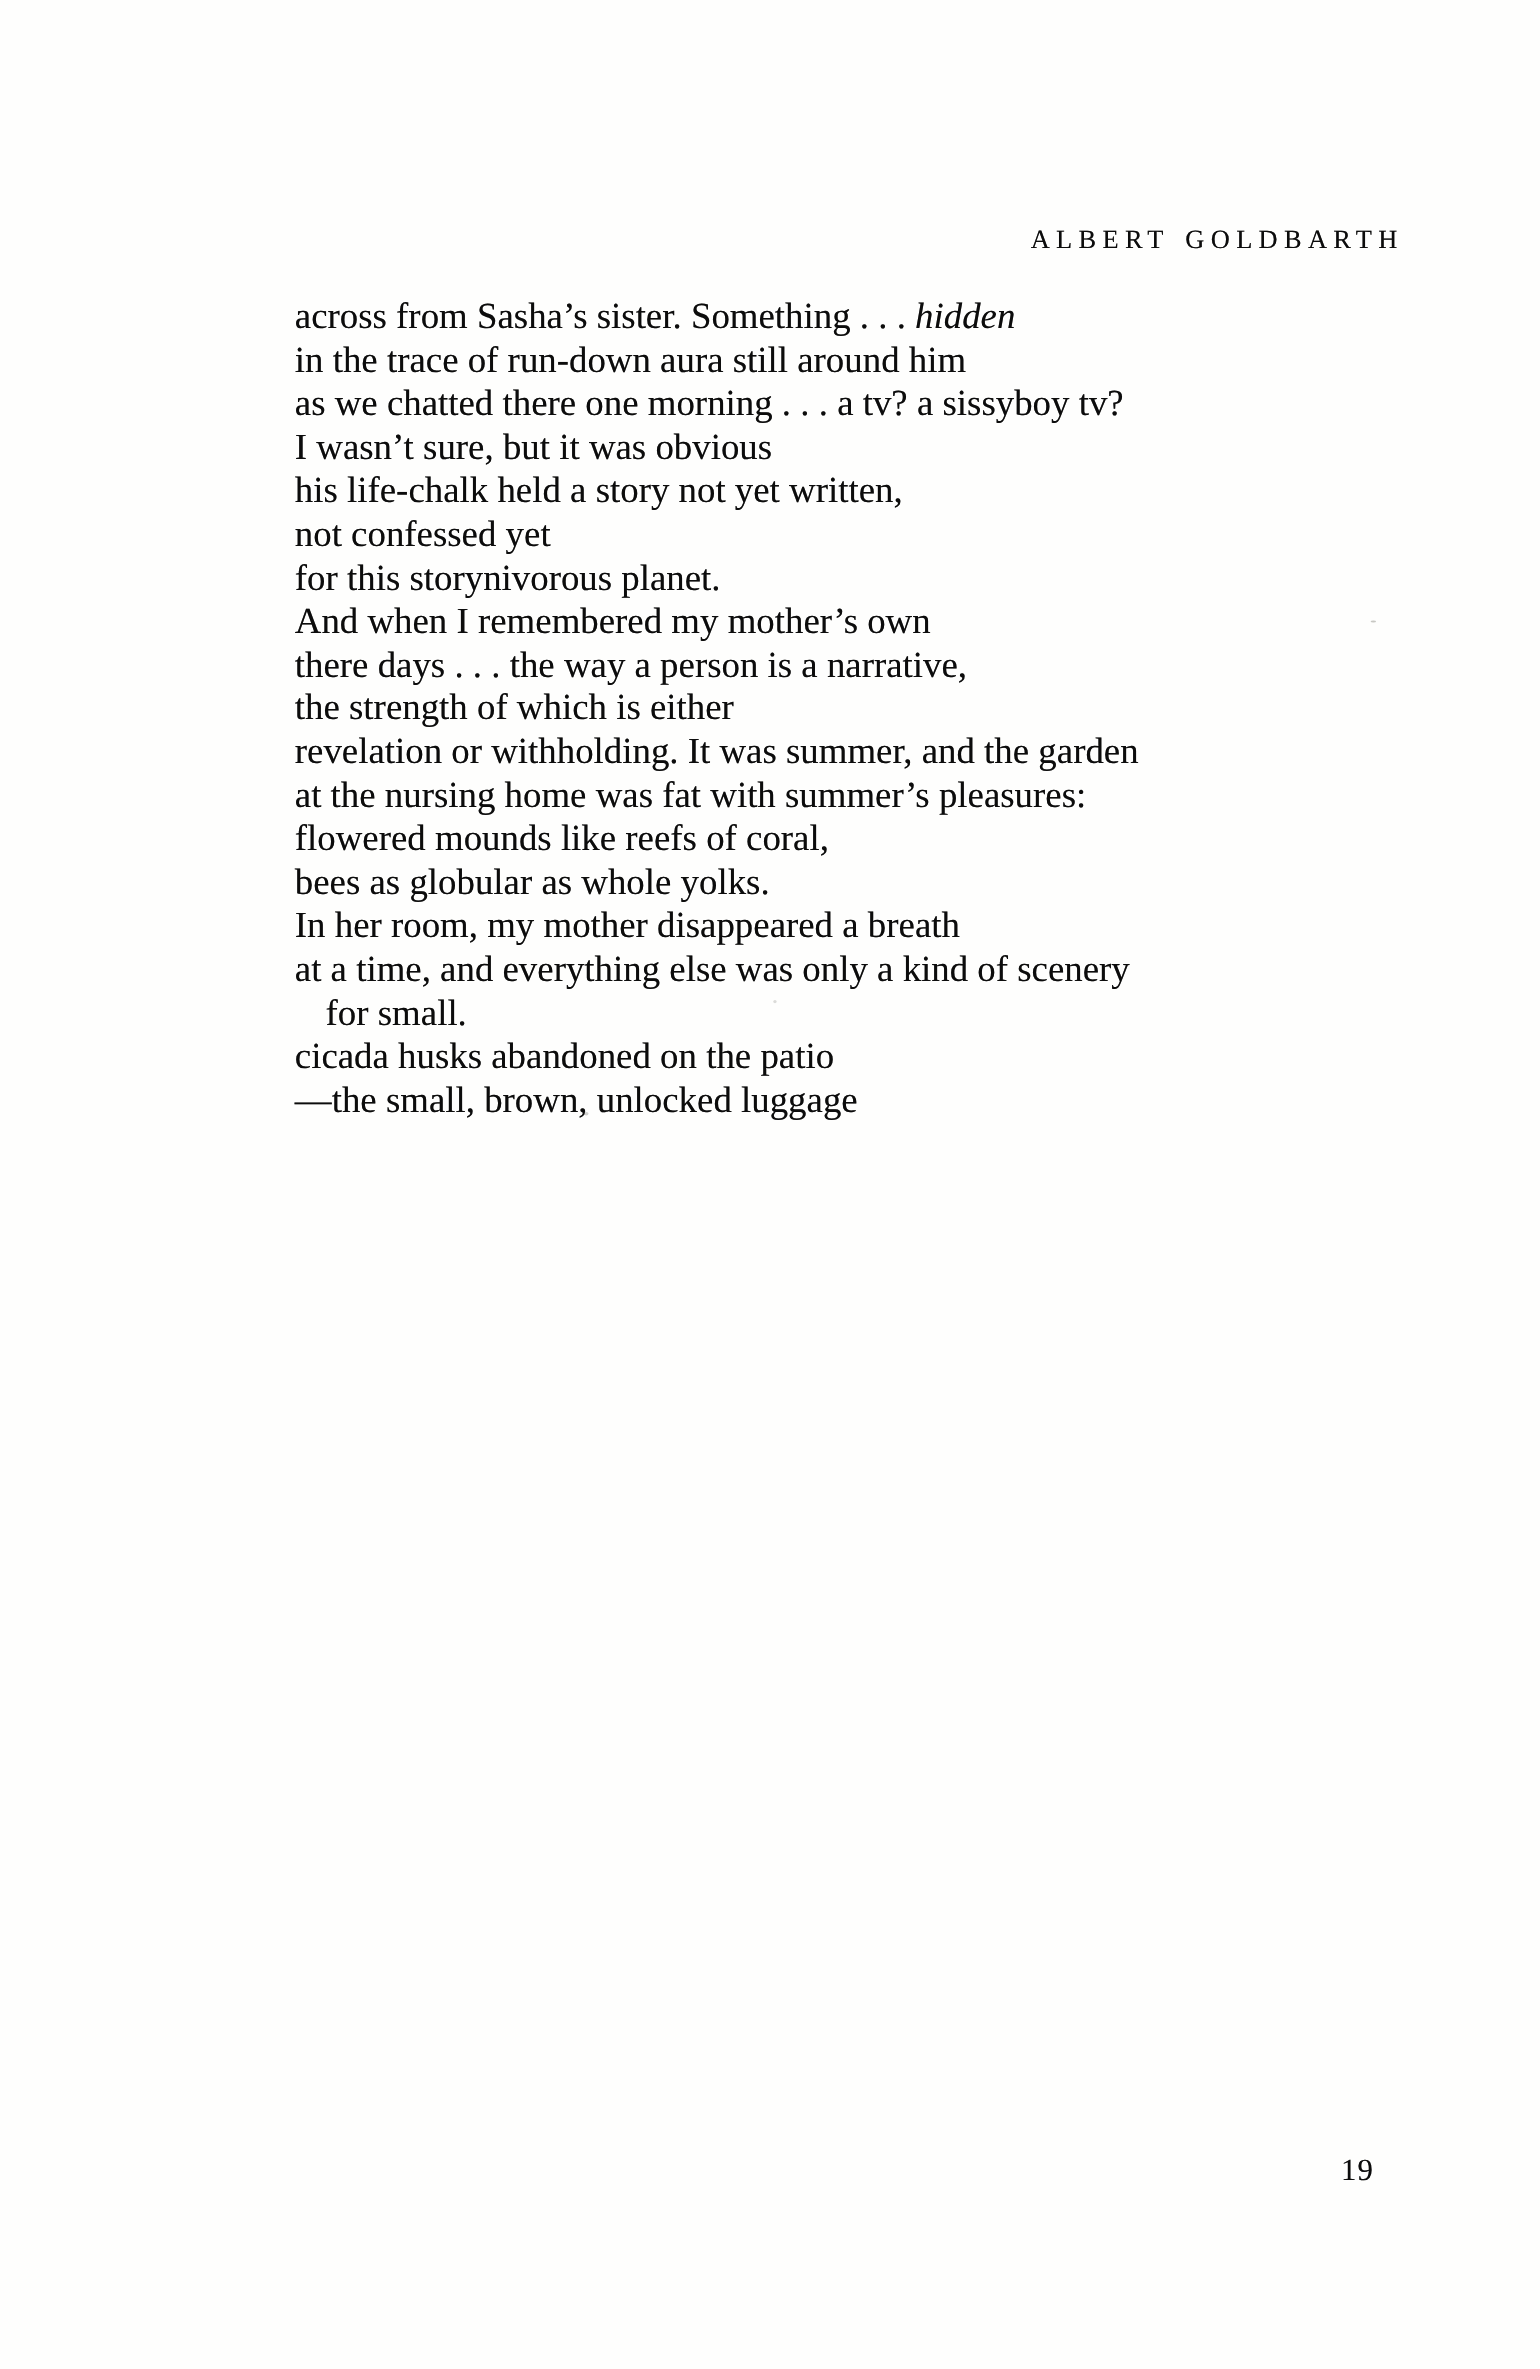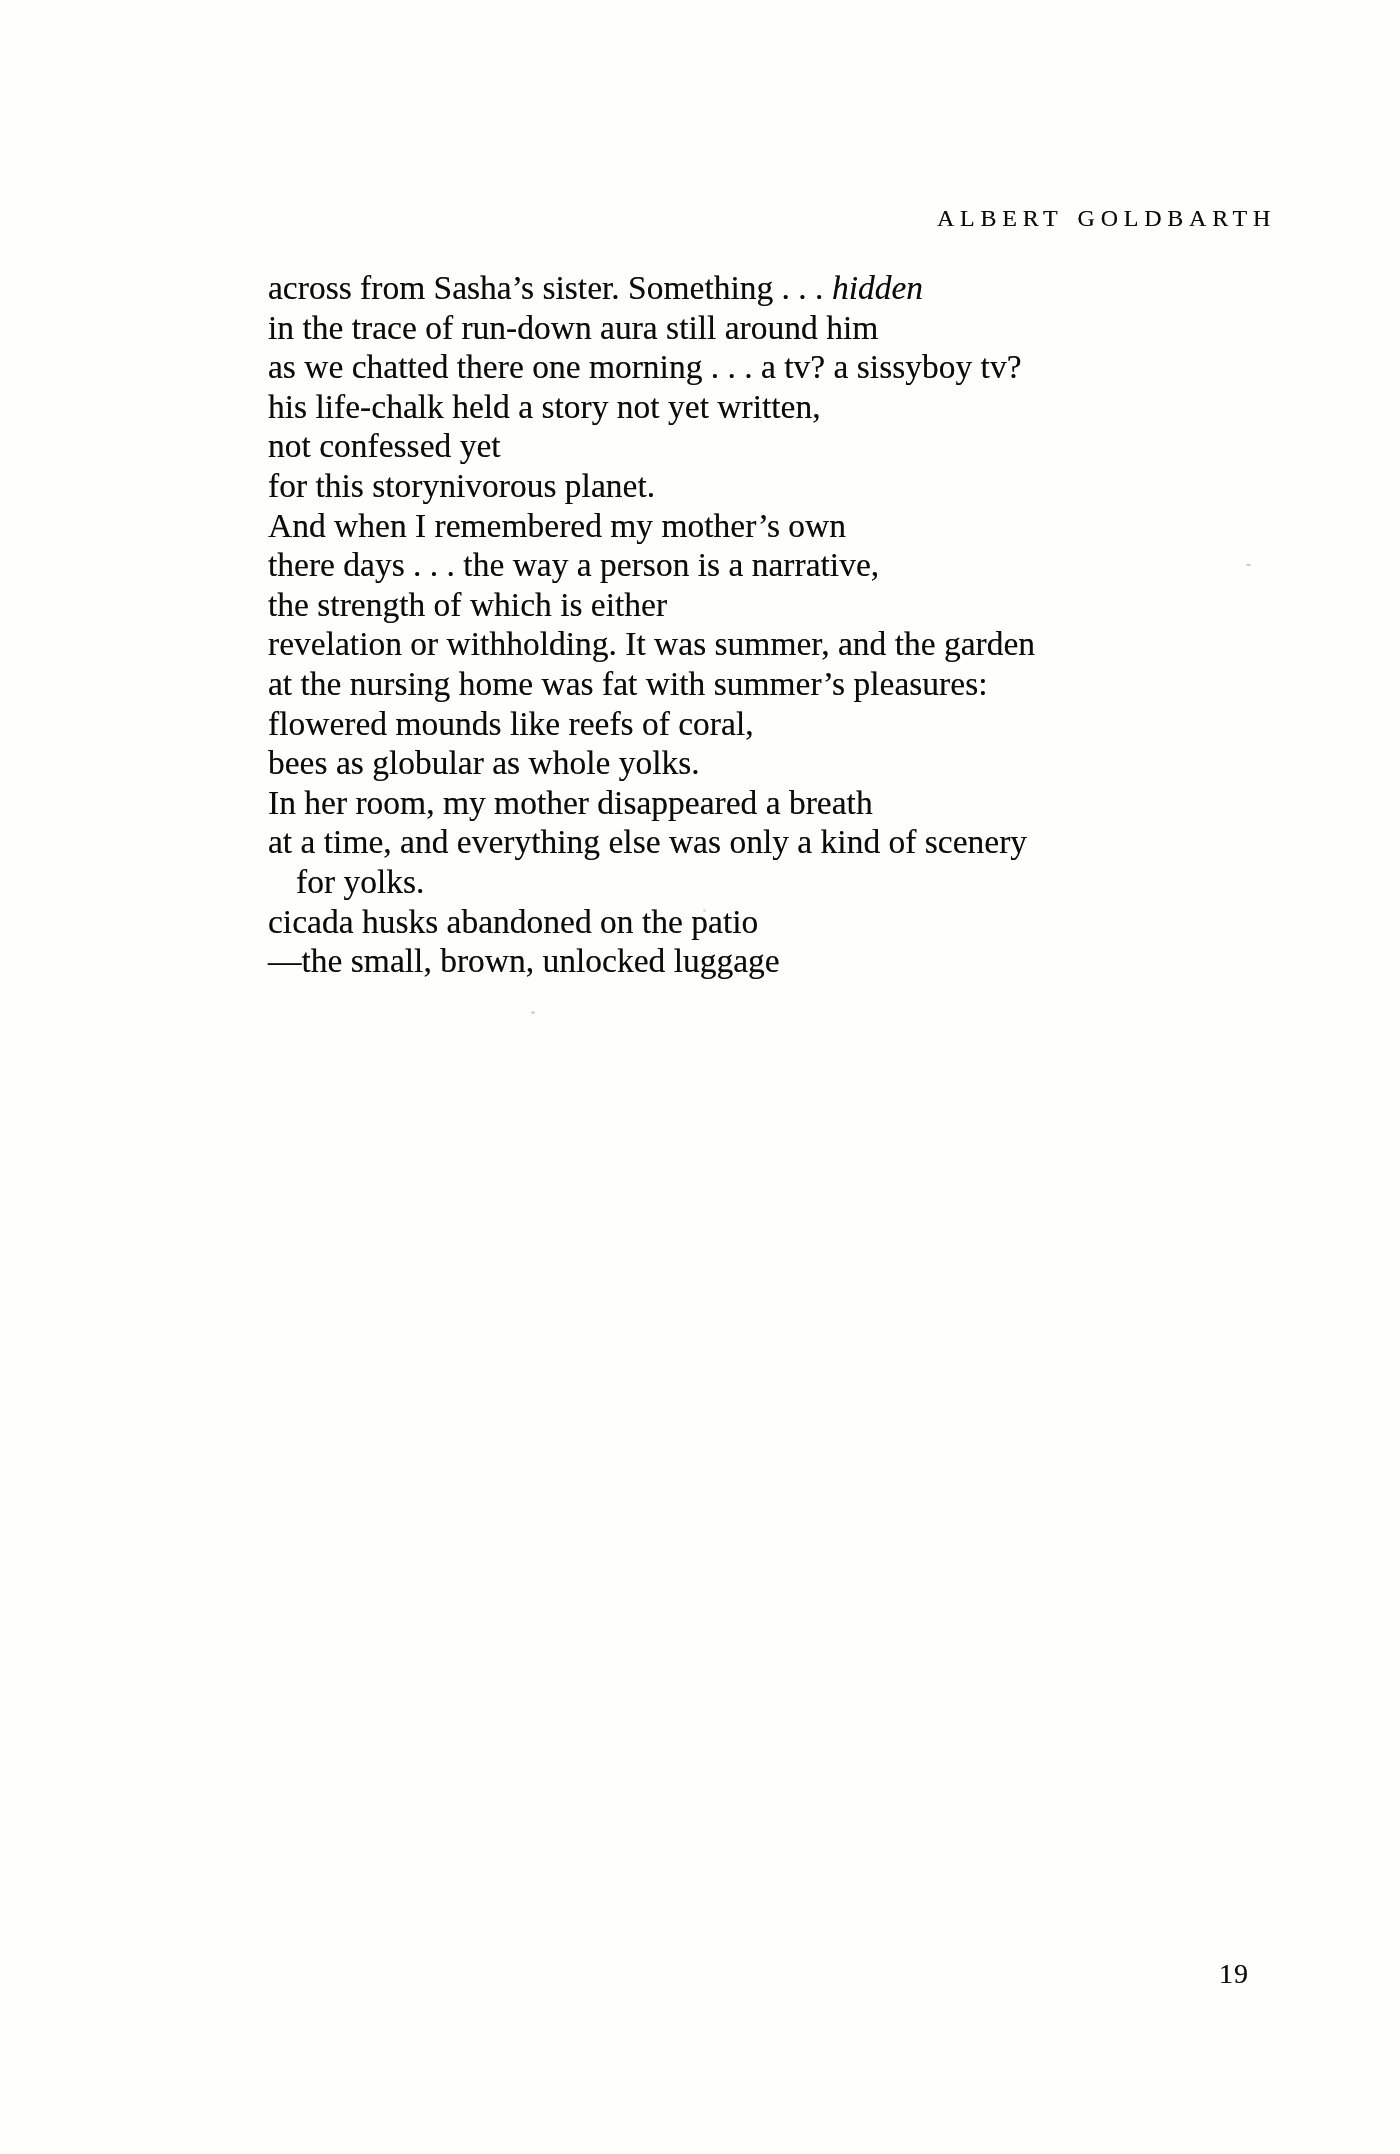--- a/index.html
+++ b/index.html
@@ -66,33 +66,34 @@
 <body>
 
 <div class="page">
 
   <div class="running-head">ALBERT GOLDBARTH</div>
 
   <div class="poem">
       <div class="poem-line"><span>across from Sasha’s sister. Something . . . </span><em>hidden</em></div>
       <div class="poem-line"><span>in the trace of run-down aura still around him</span></div>
       <div class="poem-line"><span>as we chatted there one morning . . . a tv? a sissyboy tv?</span></div>
+      <div class="poem-line"><span>I wasn’t sure, but it was obvious</span></div>
       <div class="poem-line"><span>his life-chalk held a story not yet written,</span></div>
       <div class="poem-line"><span>not confessed yet</span></div>
       <div class="poem-line"><span>for this storynivorous planet.</span></div>
       <div class="poem-line"><span>And when I remembered my mother’s own</span></div>
       <div class="poem-line"><span>there days . . . the way a person is a narrative,</span></div>
       <div class="poem-line"><span>the strength of which is either</span></div>
       <div class="poem-line"><span>revelation or withholding. It was summer, and the garden</span></div>
       <div class="poem-line"><span>at the nursing home was fat with summer’s pleasures:</span></div>
       <div class="poem-line"><span>flowered mounds like reefs of coral,</span></div>
       <div class="poem-line"><span>bees as globular as whole yolks.</span></div>
       <div class="poem-line"><span>In her room, my mother disappeared a breath</span></div>
       <div class="poem-line"><span>at a time, and everything else was only a kind of scenery</span></div>
-      <div class="poem-line indent"><span>for yolks.</span></div>
+      <div class="poem-line indent"><span>for small.</span></div>
       <div class="poem-line"><span>cicada husks abandoned on the patio</span></div>
       <div class="poem-line"><span>—the small, brown, unlocked luggage</span></div>
     </div>
 
   <div class="folio">19</div>
 
   <div class="speck speck-1"></div>
   <div class="speck speck-2"></div>
   <div class="speck speck-3"></div>
 

